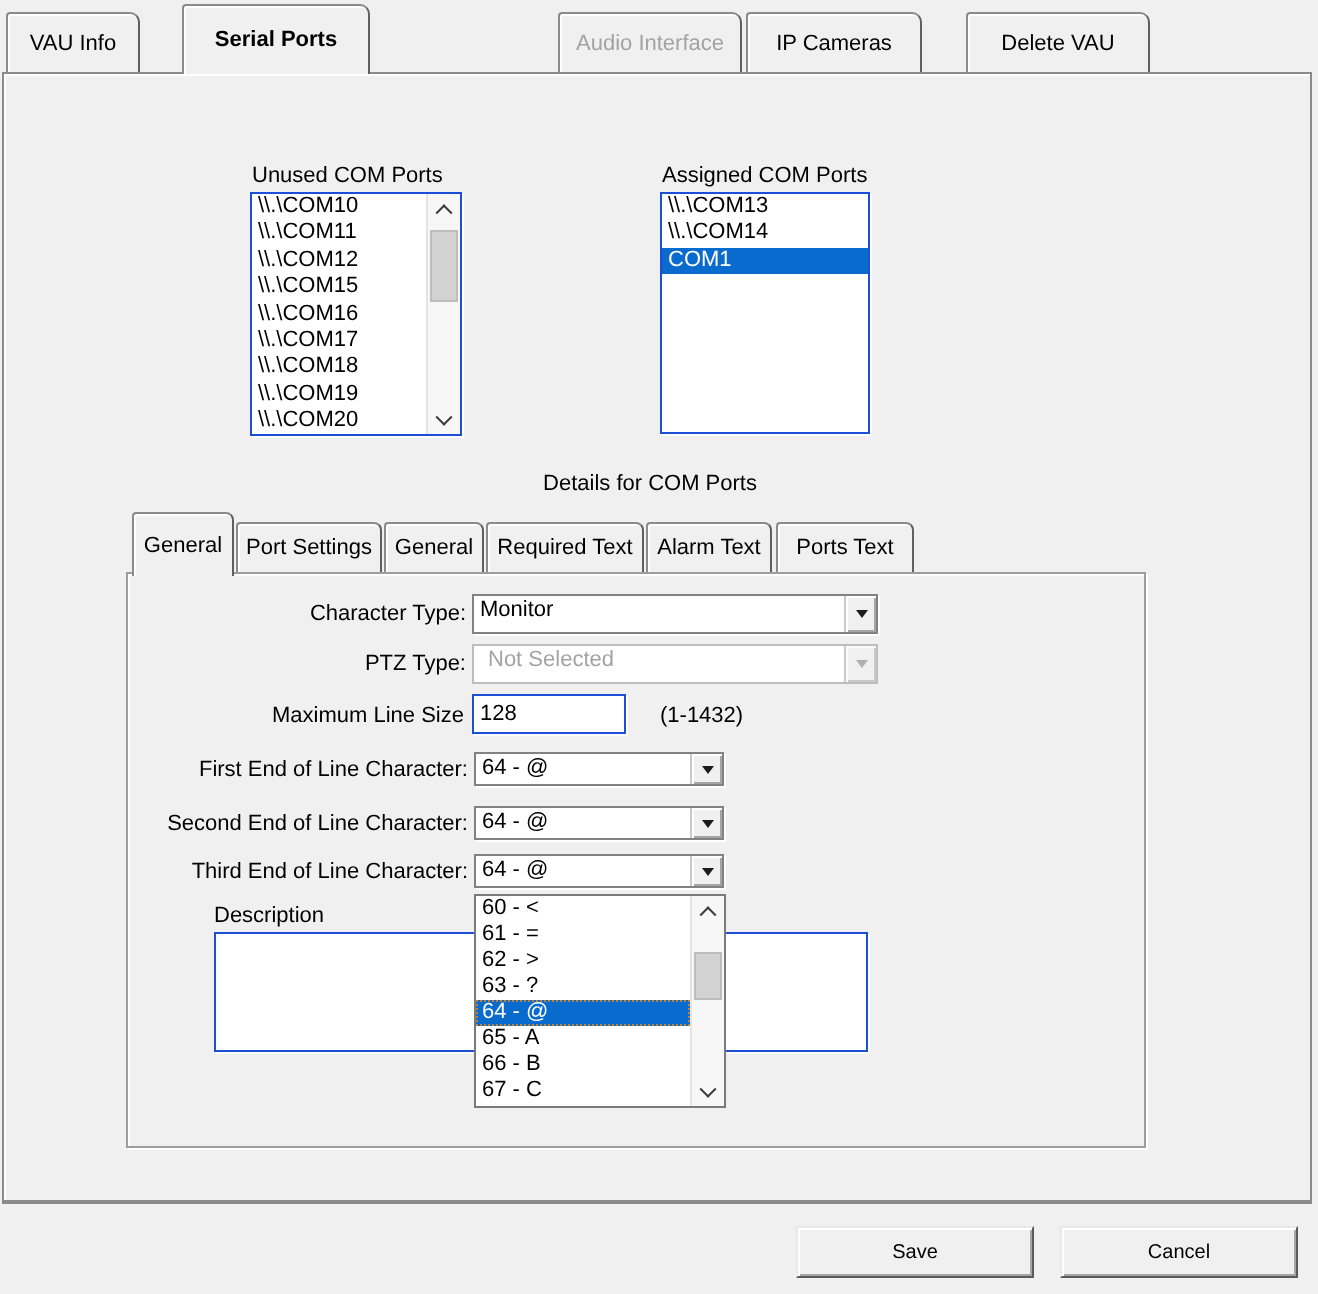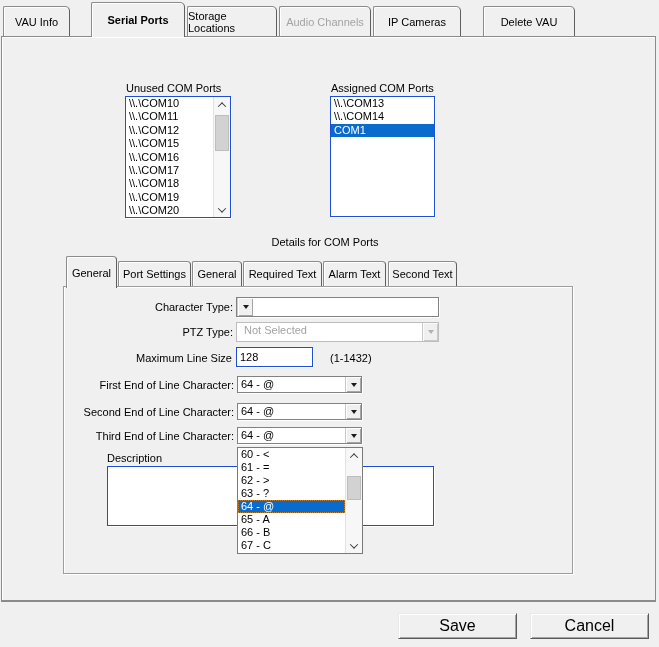--- a/index.html
+++ b/index.html
@@ -42,21 +42,21 @@
   .listbox { position:absolute; overflow:hidden; }
   .lbitem { height:13.4px; line-height:13.4px; padding-left:3px; white-space:pre; }
   .lbitem.selected { background:#0a6bce; color:#fff; }
 
   
   .btn3d {
     position:absolute; box-sizing:border-box; background:#f0f0f0;
     border:1px solid; border-color:#e9e9e9 #5a5a5a #5a5a5a #e9e9e9;
     box-shadow: inset 1px 1px 0 #ffffff, inset -1px -1px 0 #a5a5a5;
     display:flex; align-items:center; justify-content:center;
-    font-family:"Liberation Sans", sans-serif; font-size:16px; color:#000;
+    font-family:"Liberation Sans", sans-serif; font-size:10px; color:#000;
     padding:0; cursor:default;
   }
   .btn3d.disabled { color:#a3a3a3; }
 
   
   .combo {
     position:absolute; box-sizing:border-box; background:#fff;
     border:1px solid #828282; box-shadow:1px 1px 0 #ffffff;
     display:flex; align-items:stretch;
   }
@@ -126,25 +126,22 @@
 <body>
 
 <div id="screen">
 
   <div class="mtab" style="left:3px;width:67px;">
       <span>VAU Info</span>
     </div>
   <div class="mtab selected" style="left:91px;width:94px;">
       <span>Serial Ports</span>
     </div>
-  <div class="mtab" style="left:187px;width:90px;">
-      <span>Storage Locations</span>
-    </div>
   <div class="mtab disabled" style="left:279px;width:92px;">
-      <span>Audio Channels</span>
+      <span>Audio Interface</span>
     </div>
   <div class="mtab" style="left:373px;width:88px;">
       <span>IP Cameras</span>
     </div>
   <div class="mtab" style="left:483px;width:92px;">
       <span>Delete VAU</span>
     </div>
 
   <div id="content-panel"></div>
 
@@ -193,27 +190,28 @@
   <div class="dtab" style="left:192px;width:50px;">
       <span>General</span>
     </div>
   <div class="dtab" style="left:243px;width:79px;">
       <span>Required Text</span>
     </div>
   <div class="dtab" style="left:323px;width:63px;">
       <span>Alarm Text</span>
     </div>
   <div class="dtab" style="left:388px;width:69px;">
-      <span>Second Text</span>
+      <span>Ports Text</span>
     </div>
 
   <div id="details-frame"></div>
 
   <div class="lbl rlbl" style="left:60px;top:301px;width:173px;">Character Type:</div>
   <div class="combo" style="left:236px;top:297px;width:203px;height:20px;z-index:8;">
+    <div class="cval">Monitor</div>
     <div class="cbtn">
         <span class="tri-down"></span>
       </div>
   </div>
 
   <div class="lbl rlbl" style="left:60px;top:326px;width:173px;">PTZ Type:</div>
   <div class="combo disabled" style="left:236px;top:322px;width:203px;height:20px;z-index:8;">
     <div class="cval">Not Selected</div>
     <div class="cbtn">
         <span class="tri-down"></span>

